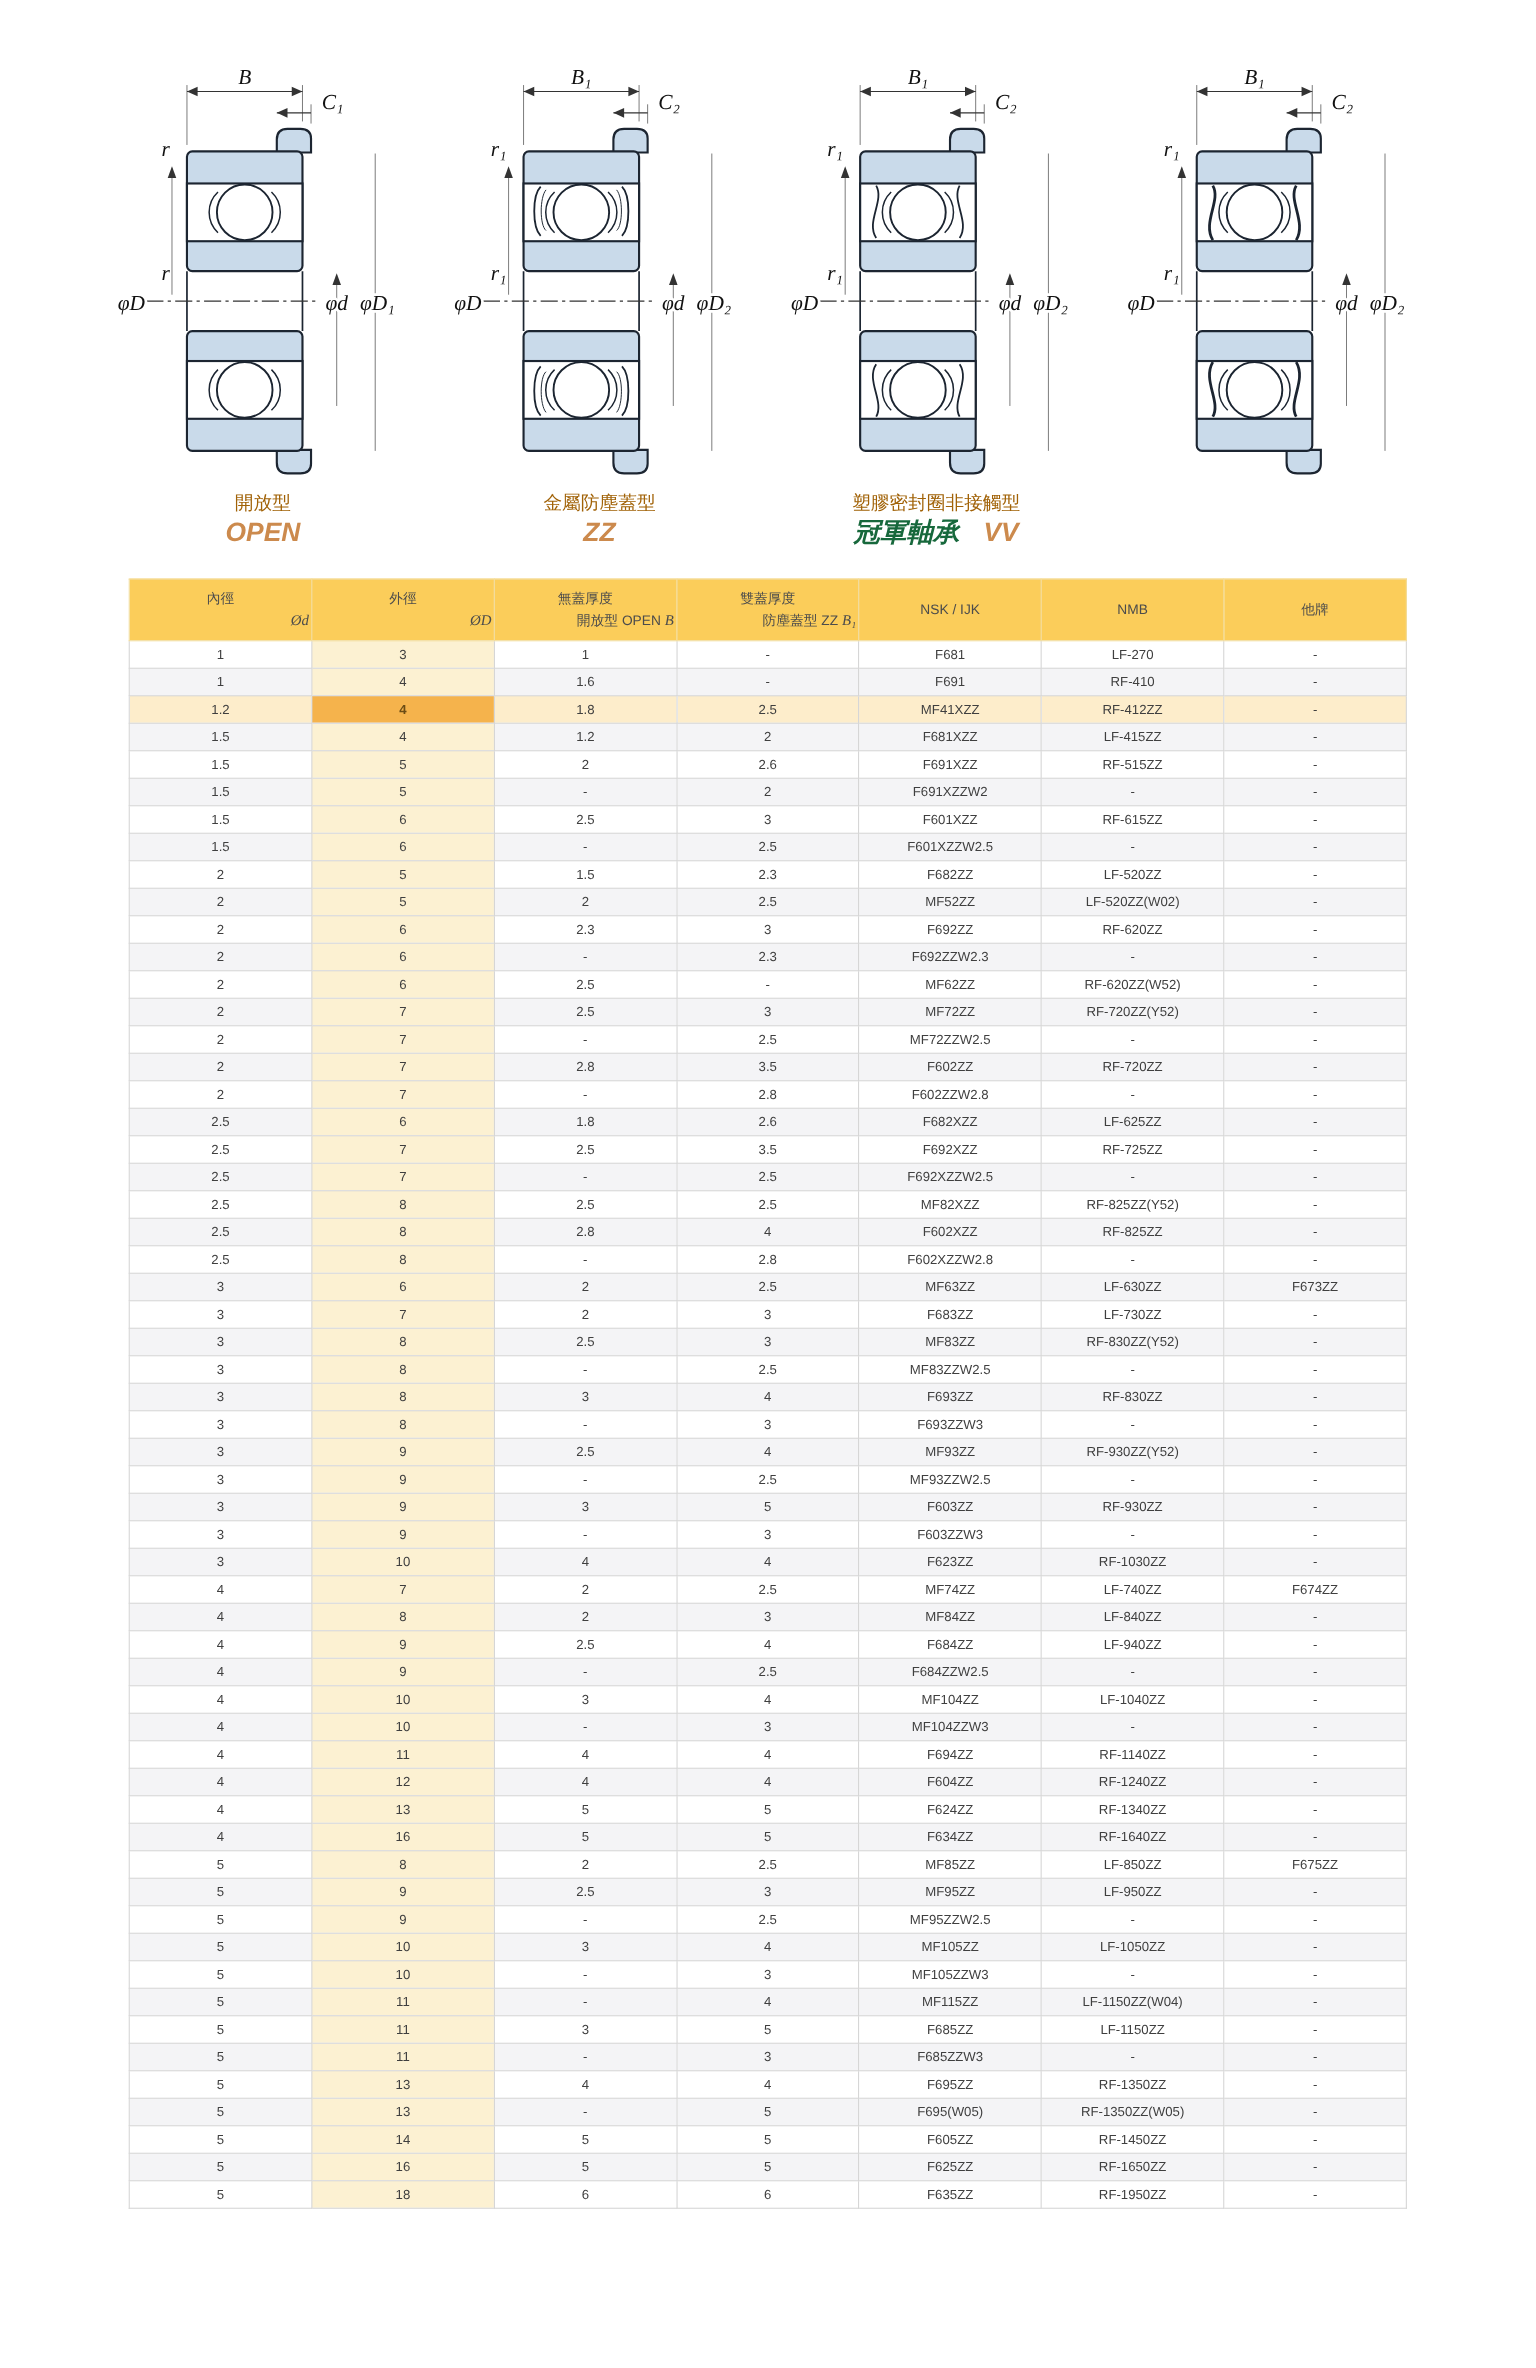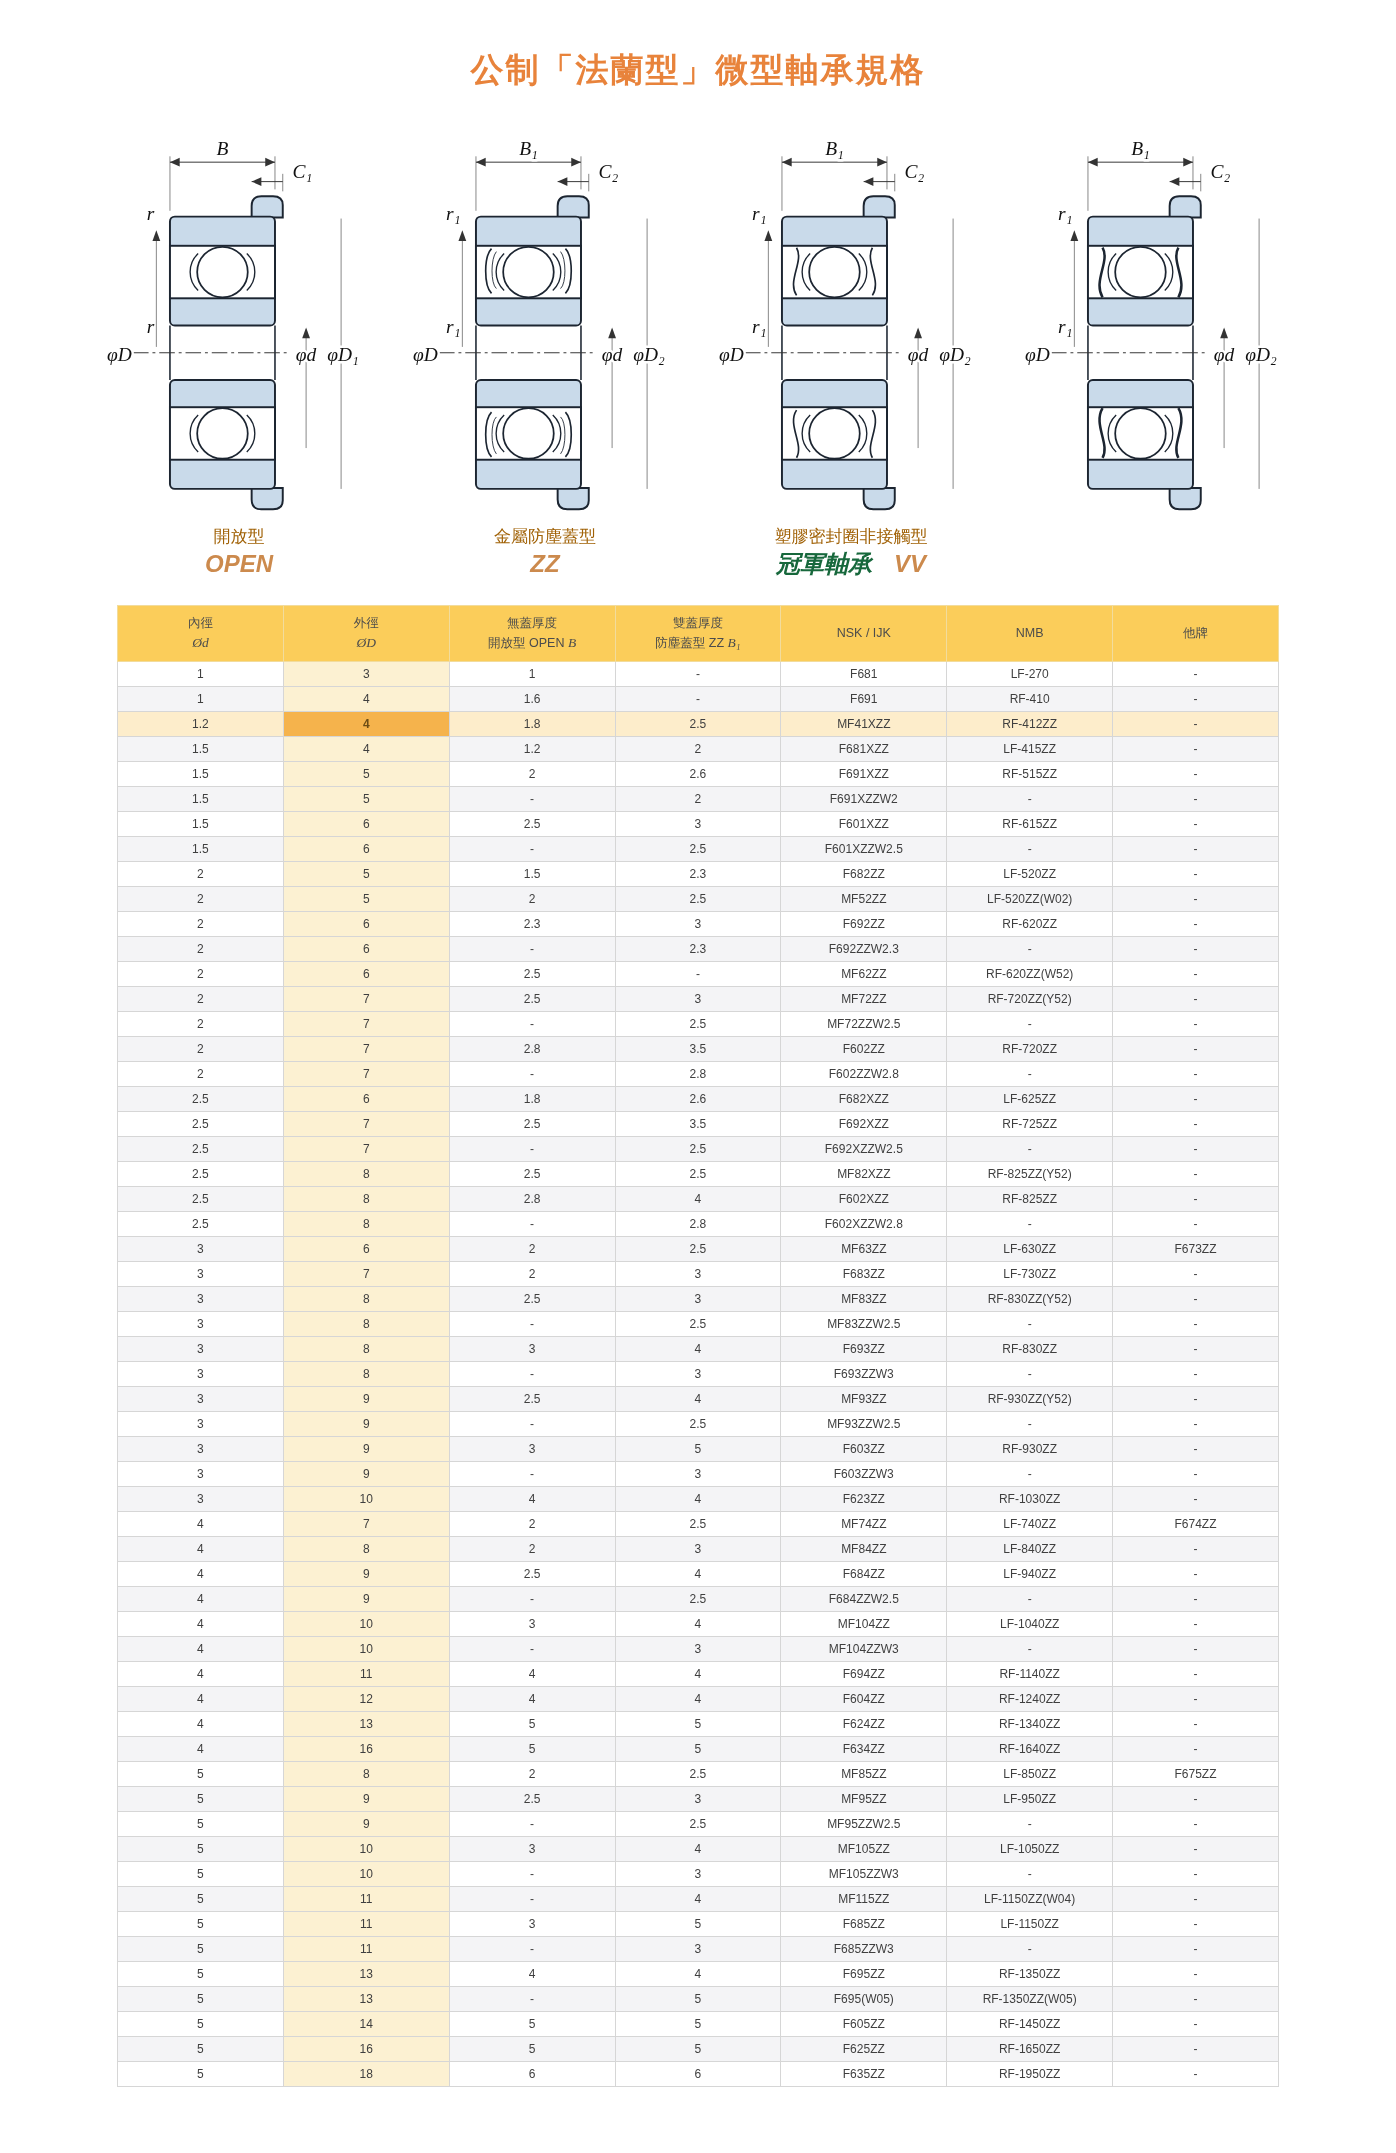--- a/index.html
+++ b/index.html
@@ -34,34 +34,33 @@
   .bore{stroke:#1c2531;stroke-width:1.6;}
   .axis{stroke:#333;stroke-width:1;stroke-dasharray:16 4 3 4;}
   .dlab{font-family:"Liberation Serif","DejaVu Serif",serif;font-style:italic;font-size:20px;
     fill:#111;paint-order:stroke;stroke:#fff;stroke-width:5px;stroke-linejoin:round;}
   
   .table-wrap{width:1162px;margin:26px auto 60px auto;}
   table.spec{width:100%;border-collapse:collapse;table-layout:fixed;border:1px solid #c8c8c8;}
   th{background:var(--header-bg);color:#4c4c4c;font-weight:normal;font-size:12.5px;
      padding:6px 2px;height:56px;vertical-align:middle;border:1px solid #f2dc9c;}
   th .h1{line-height:1.6;}
-  th .h2{line-height:1.5;}
+  th .h2{line-height:1.5;text-align:right;}
   .var{font-family:"Liberation Serif","DejaVu Serif",serif;font-style:italic;font-size:13.5px;}
   td{height:25px;text-align:center;font-size:12px;color:#3f3f3f;border:1px solid var(--grid);
      padding:0 2px;background:#fff;overflow:hidden;white-space:nowrap;}
   tr:nth-child(even) td{background:var(--zebra);}
   td.c1{background:var(--outer-col-bg) !important;}
   tr.hl td{background:var(--hl-row-bg) !important;}
   tr.hl td.c1{background:var(--hl-cell-bg) !important;font-weight:bold;color:#6b4c15;}
 </style>
 </head>
 <body>
 
 <div class="page">
-  <h1 class="title">公制「法蘭型」微型軸承規格</h1>
   <div class="diagrams" id="diagrams">
       <figure class="diagram">
         <svg viewBox="0 0 290 410">
           <g>
             <path class="bd" d="M158,93 L158,81 Q158,71 168,71 L180,71 Q190,71 190,80 L190,93 Z"></path>
             <rect class="bd" x="74" y="92" width="108" height="112" rx="5"></rect>
             <rect class="cage" x="74" y="122" width="108" height="54"></rect>
             <circle class="ball" cx="128" cy="149" r="26"></circle>
             <path class="arc" d="M103,130 A26,26 0 0 0 103,168"></path>
             <path class="arc" d="M153,130 A26,26 0 0 1 153,168"></path>

